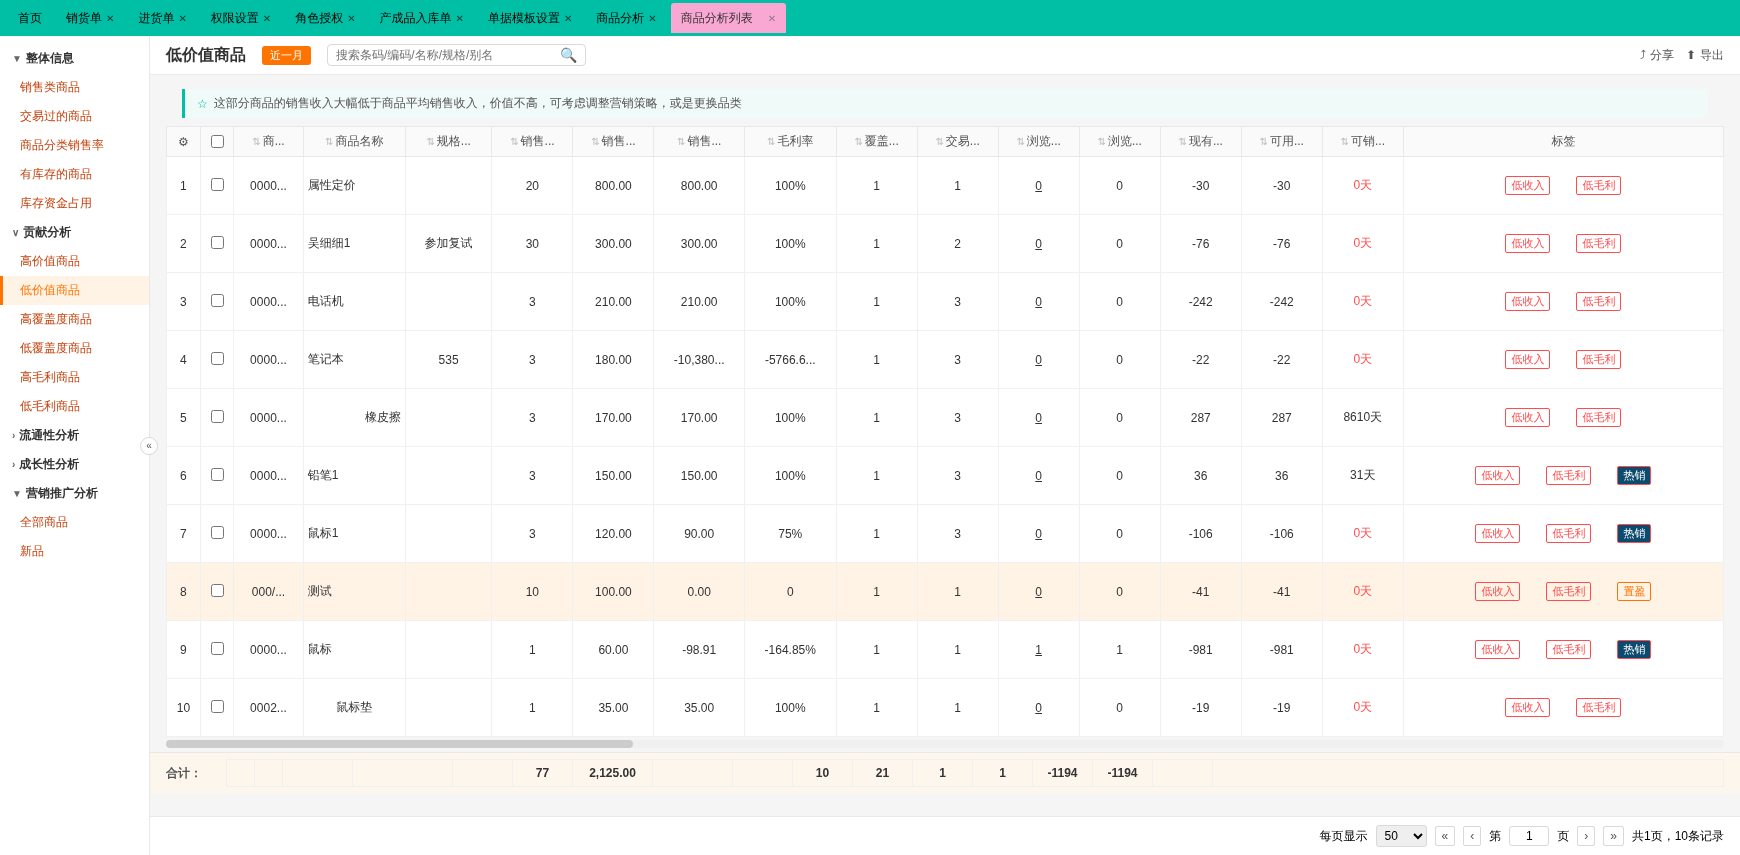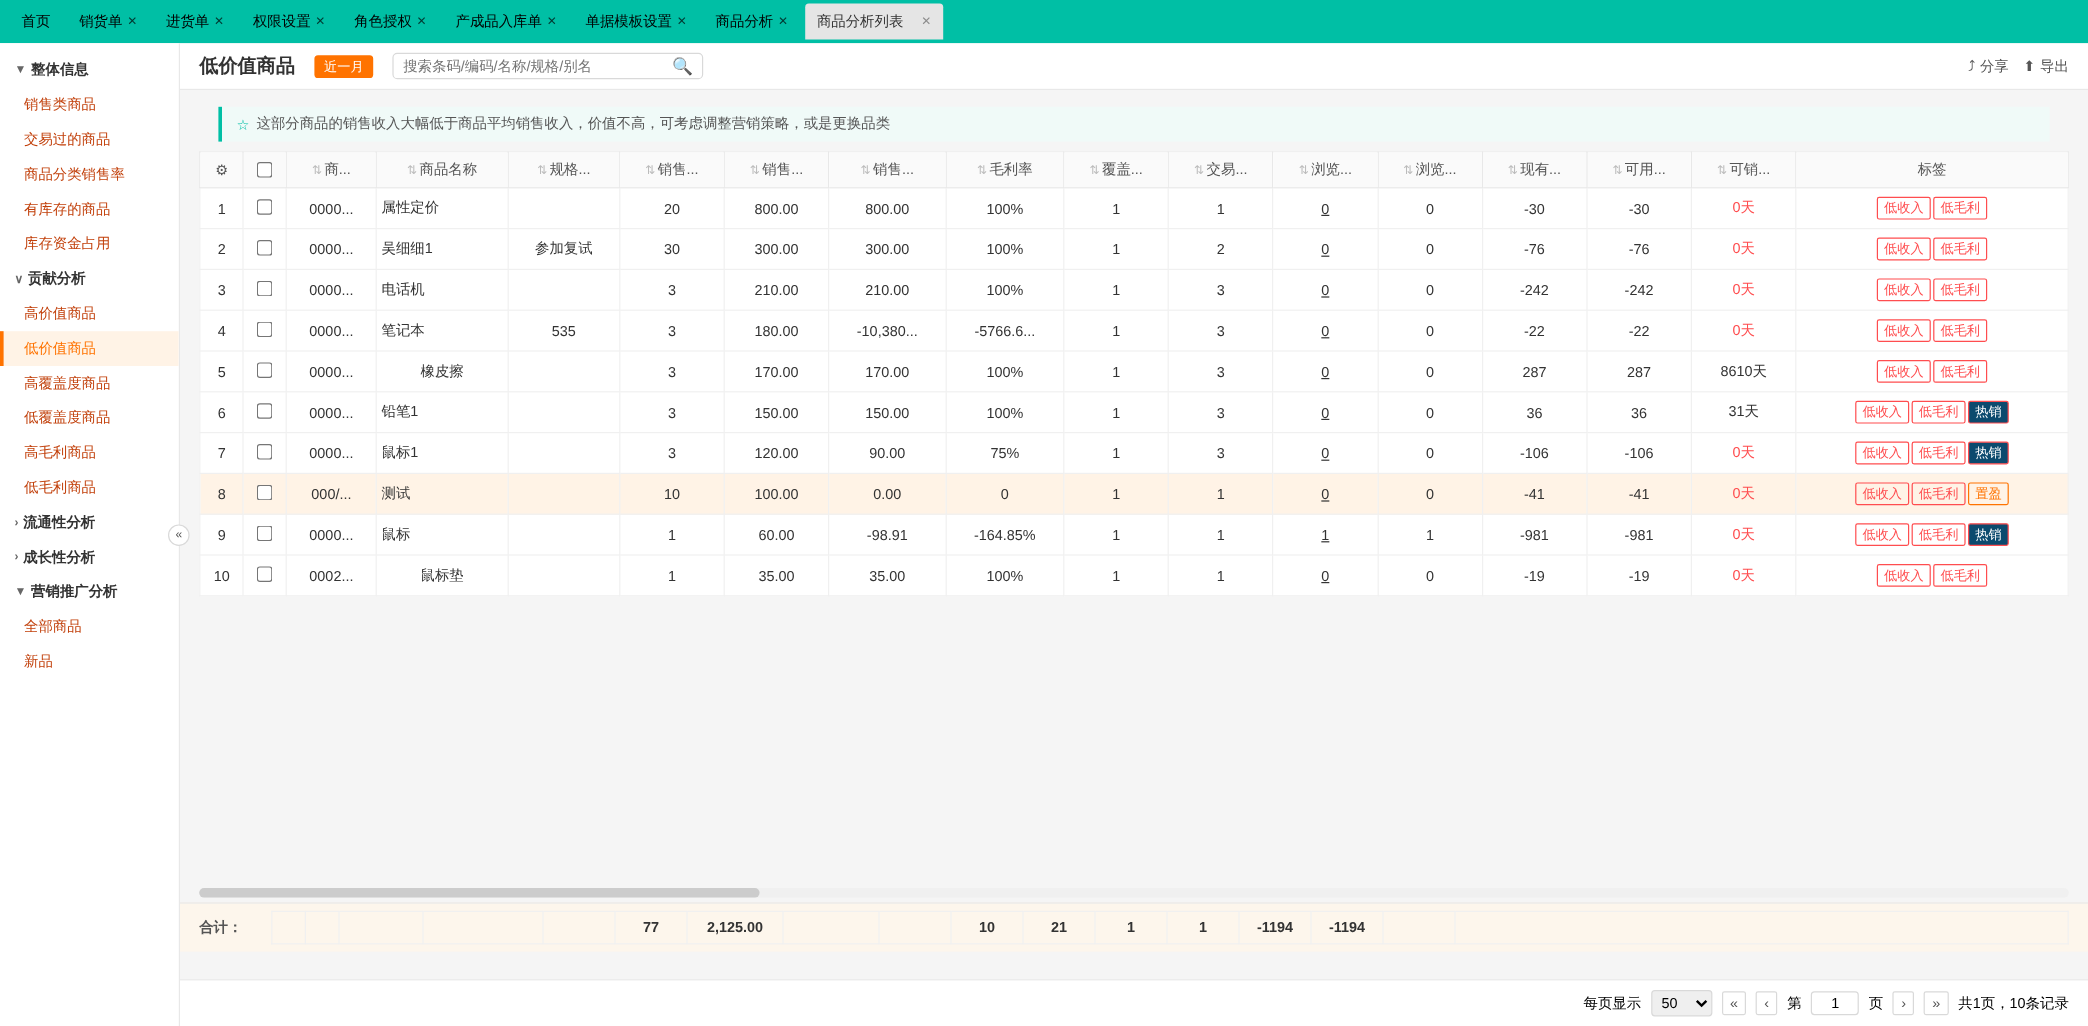--- a/index.html
+++ b/index.html
@@ -20,21 +20,21 @@
       padding: 4px 10px;
       border-radius: 3px 3px 0 0;
       cursor: pointer;
       white-space: nowrap;
       display: flex;
       align-items: center;
       gap: 4px;
       font-size: 12px;
       height: 30px;
     }
-    .nav-tab.active { background: #e5e5e5; color: #333; border-radius: 3px 3px 0 0; gap: 15px; }
+    .nav-tab.active { background: #f9a8d4; color: #333; border-radius: 3px 3px 0 0; gap: 15px; }
     .nav-tab .close-x { font-size: 10px; color: inherit; opacity: 0.7; cursor: pointer; }
     .nav-tab.active .close-x { color: #666; }
 
     
     .main-layout {
       display: flex;
       height: calc(855px - 36px);
     }
 
     
@@ -183,21 +183,21 @@
       border: 1px solid #f0f0f0;
       text-align: center;
       color: #333;
       white-space: nowrap;
     }
     .tag {
       display: inline-block;
       padding: 1px 5px;
       border-radius: 2px;
       font-size: 11px;
-      margin: 1px;
+      margin: 13px;
     }
     .tag-red { color: #ff4d4f; border: 1px solid #ff4d4f; }
     .tag-orange { color: #ff7300; border: 1px solid #ff7300; }
     .tag-hot { background: #0c4a6e; color: #fff; border: 1px solid #ff4d4f; }
     .link-underline { text-decoration: underline; color: #333; cursor: pointer; }
     .total-label { font-weight: bold; color: #555; width: 60px; }
 
     
     .pagination-bar {
       display: flex;
@@ -534,21 +534,21 @@
                 <td>0</td>
                 <td>-22</td>
                 <td>-22</td>
                 <td style="color: rgb(255, 77, 79);">0天</td>
                 <td><span class="tag tag-red">低收入</span><span class="tag tag-red">低毛利</span></td>
               </tr>
               <tr>
                 <td>5</td>
                 <td><input type="checkbox" style=""></td>
                 <td>0000...</td>
-                <td style="text-align: center; margin-top: 28px;">橡皮擦</td>
+                <td style="text-align: right; margin-top: 28px;">橡皮擦</td>
                 <td></td>
                 <td>3</td>
                 <td>170.00</td>
                 <td>170.00</td>
                 <td>100%</td>
                 <td>1</td>
                 <td>3</td>
                 <td><span class="link-underline">0</span></td>
                 <td>0</td>
                 <td>287</td>

